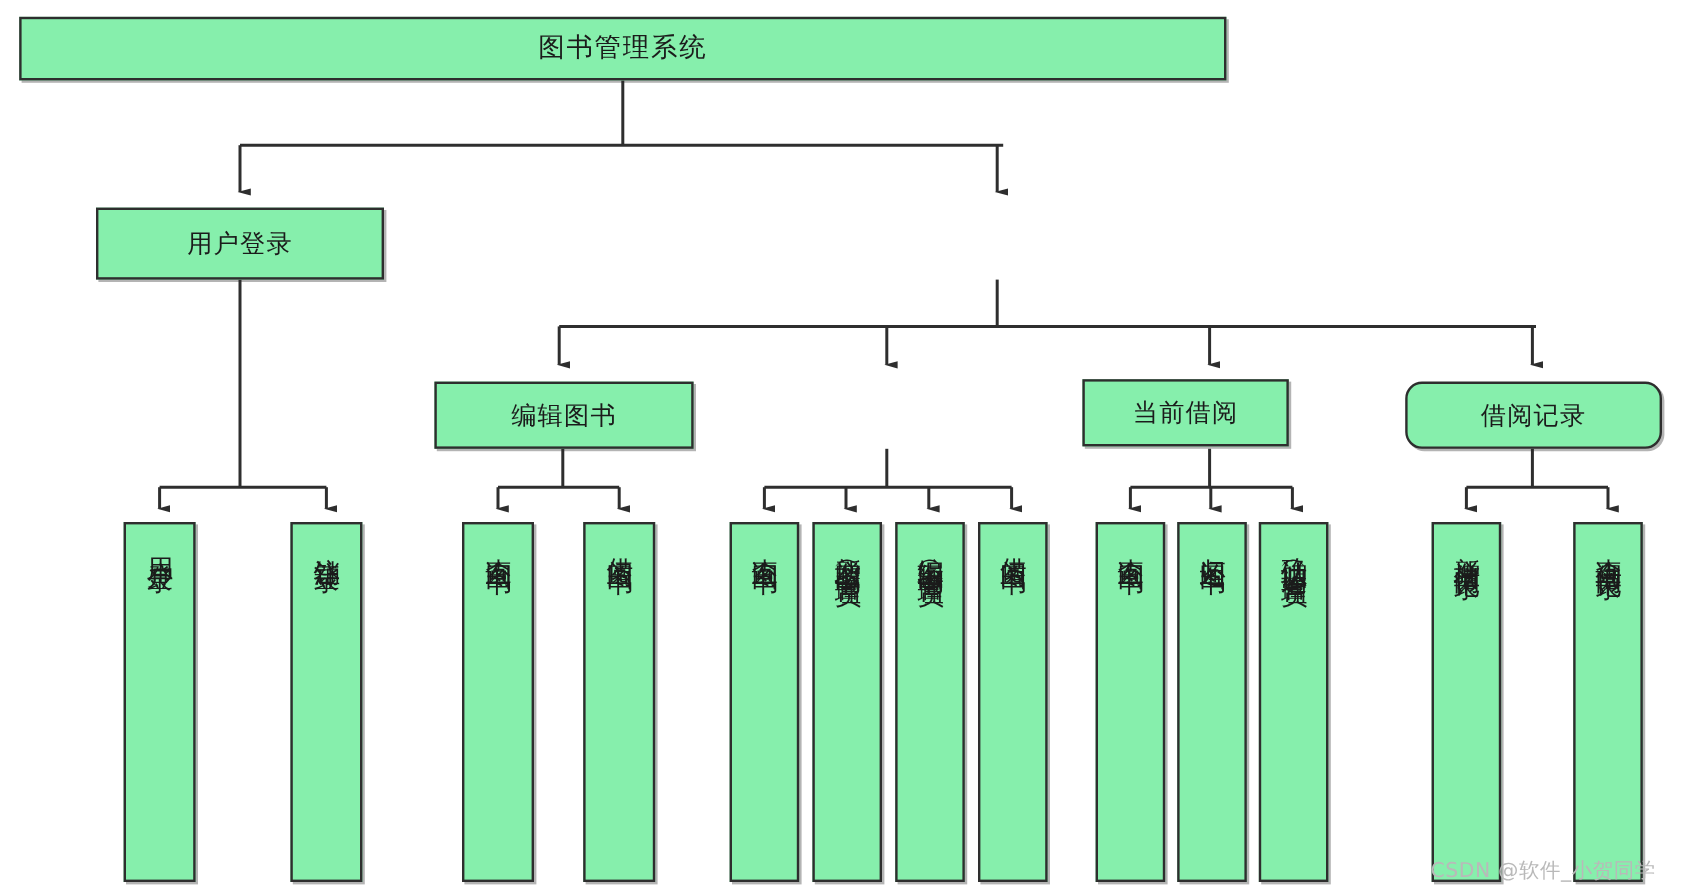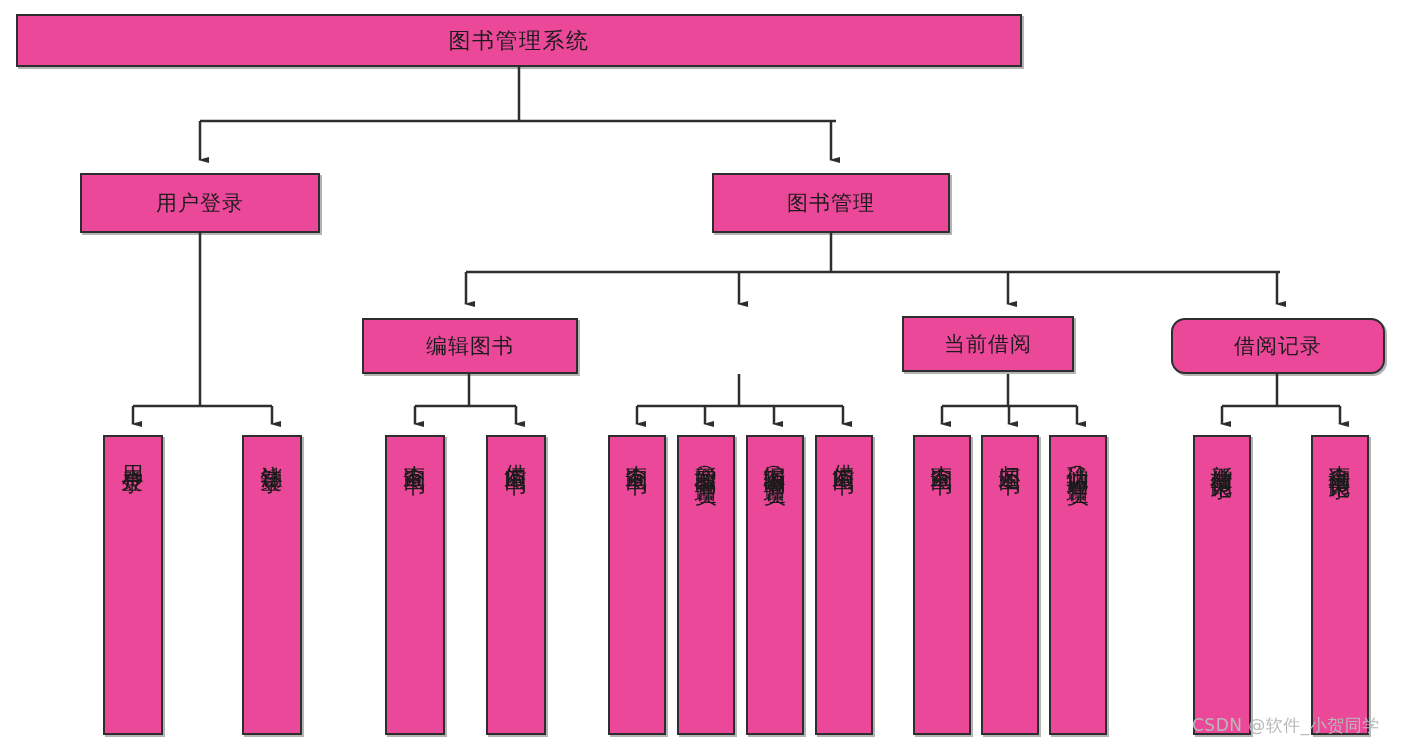--- a/index.html
+++ b/index.html
@@ -5,21 +5,21 @@
   html,body{margin:0;padding:0;background:#ffffff;}
   body{
     width:1405px;height:747px;overflow:hidden;
     font-family:"DejaVu Sans","Liberation Sans",sans-serif;
   }
   #stage{position:relative;width:1405px;height:747px;background:#fff;}
   svg#wires{position:absolute;left:0;top:0;width:1405px;height:747px;}
   .node{
     position:absolute;
     box-sizing:border-box;
-    background:#ec4899;
+    background:#86efac;
     border:2px solid #2e2e2e;
     box-shadow:2px 2px 0 rgba(40,40,40,.35);
     display:flex;
     align-items:center;
     justify-content:center;
     color:#1b1b1b;
   }
   .node .lbl{
     display:block;
     line-height:1.18;
@@ -103,23 +103,20 @@
     </g>
   </svg>
 
   <div class="node h root" style="left:16px;top:14px;width:1006px;height:53px;">
     <span class="lbl">图书管理系统</span>
   </div>
 
   <div class="node h" style="left:80px;top:173px;width:240px;height:60px;">
     <span class="lbl">用户登录</span>
   </div>
-  <div class="node h" style="left:712px;top:173px;width:238px;height:60px;">
-    <span class="lbl">图书管理</span>
-  </div>
 
   <div class="node h" style="left:362px;top:318px;width:216px;height:56px;">
     <span class="lbl">编辑图书</span>
   </div>
   <div class="node h" style="left:902px;top:316px;width:172px;height:56px;">
     <span class="lbl">当前借阅</span>
   </div>
   <div class="node h" style="left:1171px;top:318px;width:214px;height:56px;border-radius:14px;">
     <span class="lbl">借阅记录</span>
   </div>

